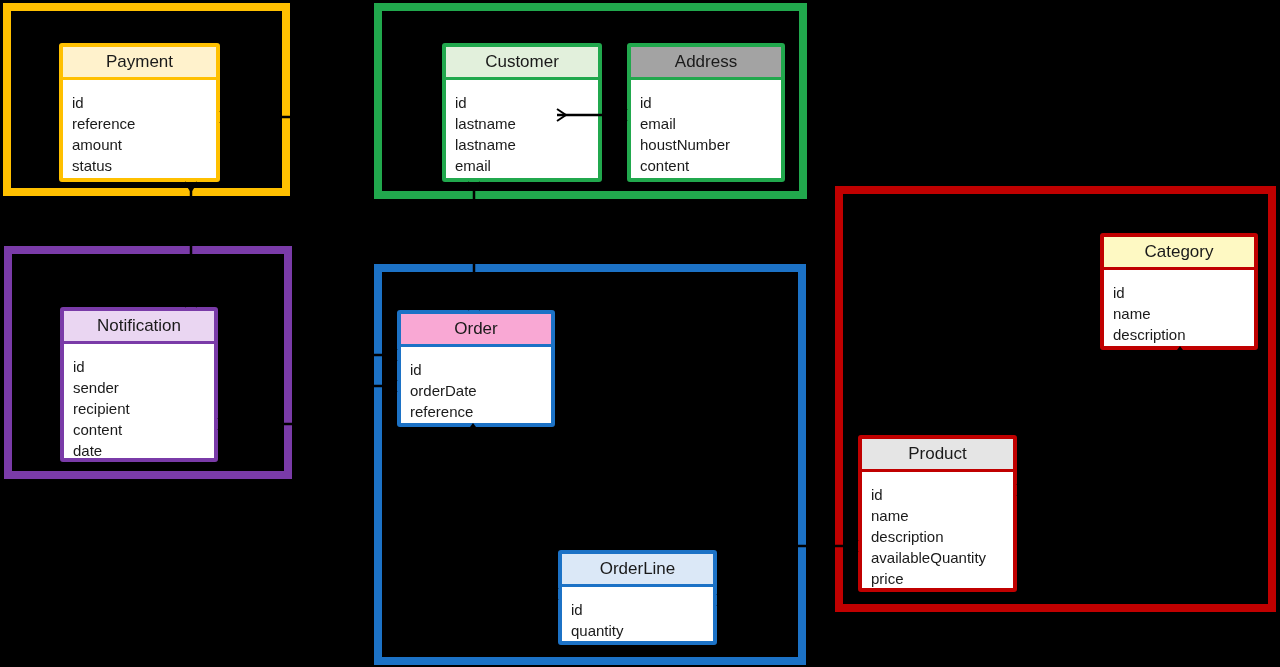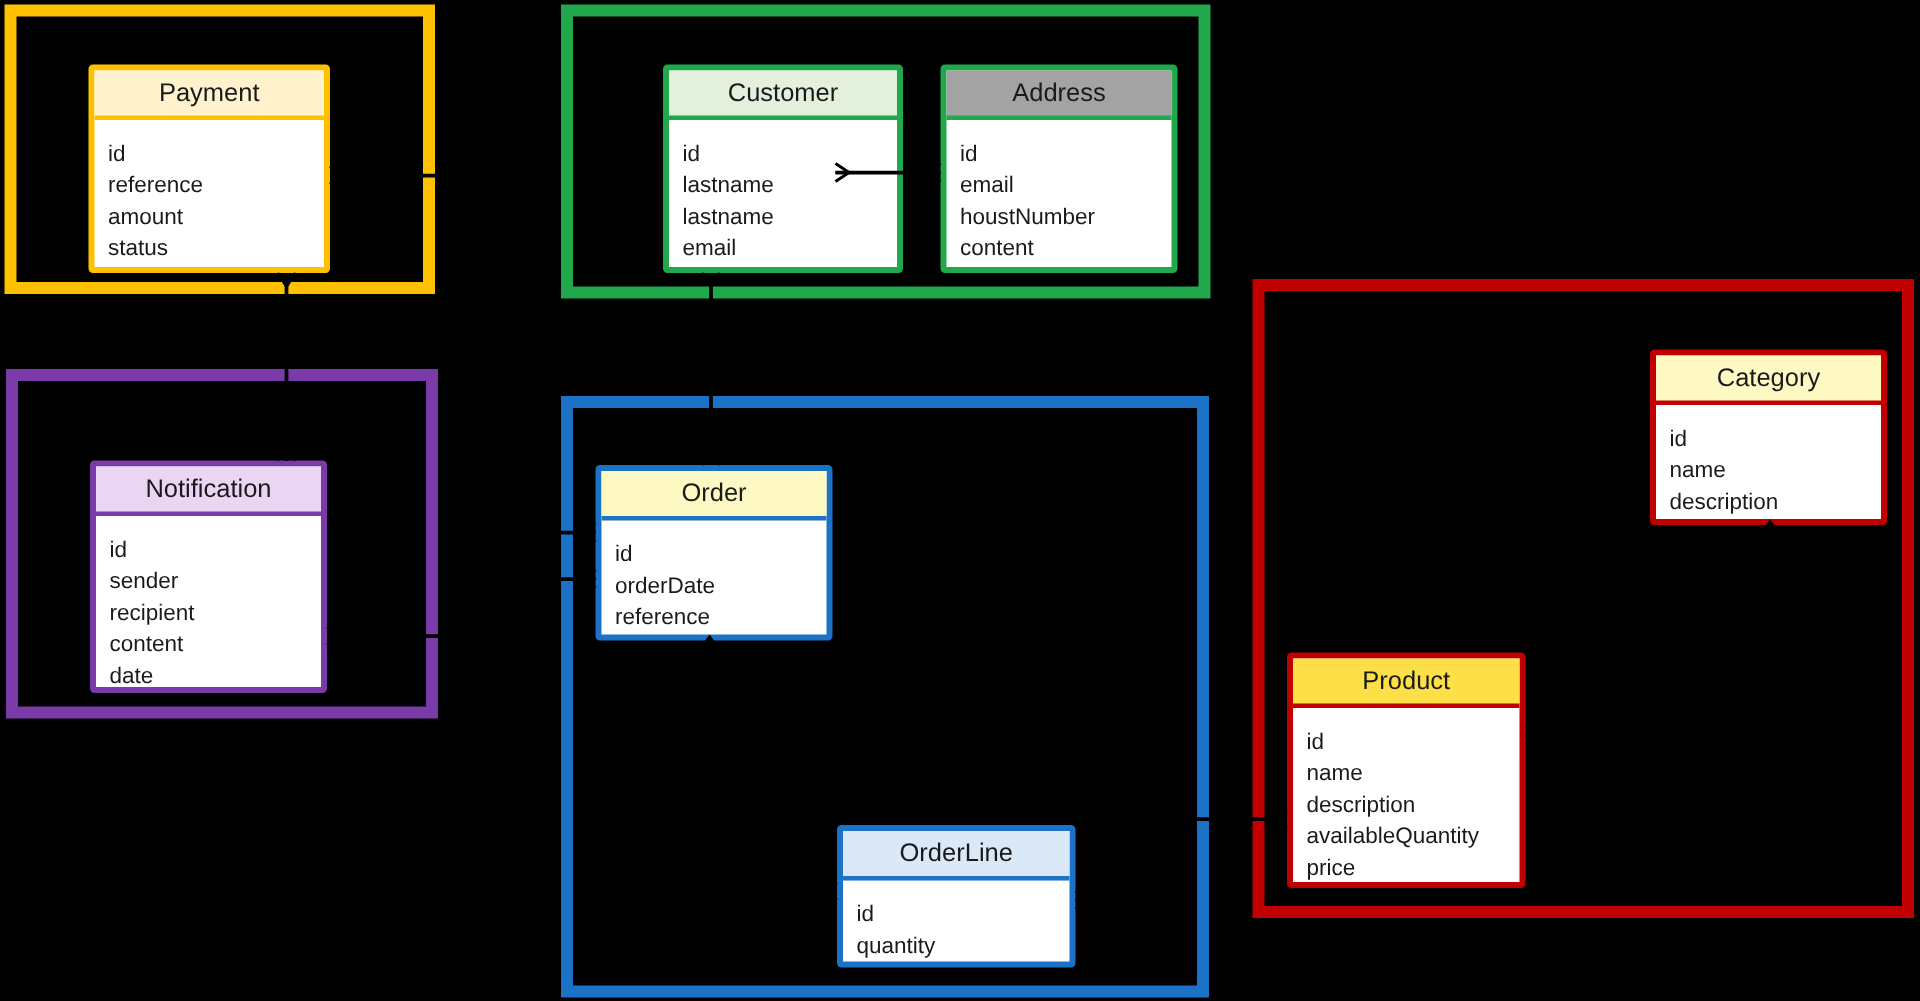--- a/index.html
+++ b/index.html
@@ -56,21 +56,21 @@
         <div class="hdr" style="background: rgb(234, 214, 242); border-bottom-color: rgb(122, 59, 168);">Notification</div>
         <div class="rows">
           <div class="fld">id</div>
           <div class="fld">sender</div>
           <div class="fld">recipient</div>
           <div class="fld">content</div>
           <div class="fld">date</div>
         </div>
       </div>
       <div class="entity" style="left: 397px; top: 310px; width: 158px; height: 117px; border-color: rgb(28, 114, 198);">
-        <div class="hdr" style="background: #fef9c3; border-bottom-color: rgb(28, 114, 198);">Order</div>
+        <div class="hdr" style="background: #f9a8d4; border-bottom-color: rgb(28, 114, 198);">Order</div>
         <div class="rows">
           <div class="fld">id</div>
           <div class="fld">orderDate</div>
           <div class="fld">reference</div>
         </div>
       </div>
       <div class="entity" style="left: 558px; top: 550px; width: 159px; height: 95px; border-color: rgb(28, 114, 198);">
         <div class="hdr" style="background: rgb(219, 232, 247); border-bottom-color: rgb(28, 114, 198);">OrderLine</div>
         <div class="rows">
           <div class="fld">id</div>
@@ -79,21 +79,21 @@
       </div>
       <div class="entity" style="left: 1100px; top: 233px; width: 158px; height: 117px; border-color: rgb(192, 0, 0);">
         <div class="hdr" style="background: #fef9c3; border-bottom-color: rgb(192, 0, 0);">Category</div>
         <div class="rows">
           <div class="fld">id</div>
           <div class="fld">name</div>
           <div class="fld">description</div>
         </div>
       </div>
       <div class="entity" style="left: 858px; top: 435px; width: 159px; height: 157px; border-color: rgb(192, 0, 0);">
-        <div class="hdr" style="background: #fde047; border-bottom-color: rgb(192, 0, 0);">Product</div>
+        <div class="hdr" style="background: #e5e5e5; border-bottom-color: rgb(192, 0, 0);">Product</div>
         <div class="rows">
           <div class="fld">id</div>
           <div class="fld">name</div>
           <div class="fld">description</div>
           <div class="fld">availableQuantity</div>
           <div class="fld">price</div>
         </div>
       </div>
     </div>
   <svg id="links" class="links" width="1280" height="667" viewBox="0 0 1280 667">

